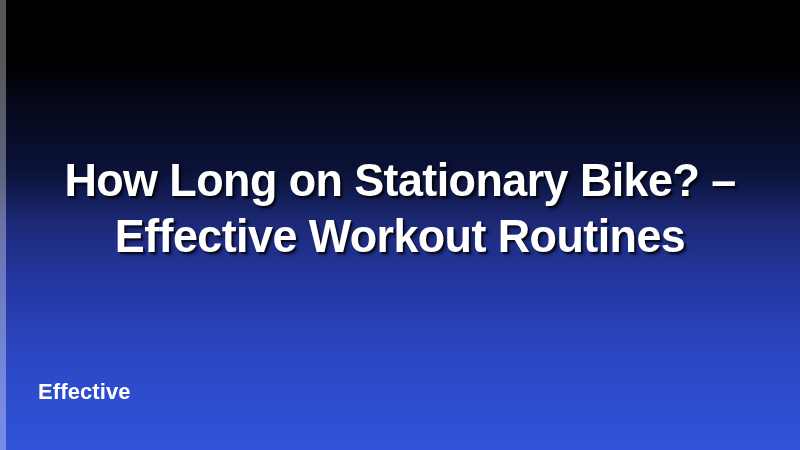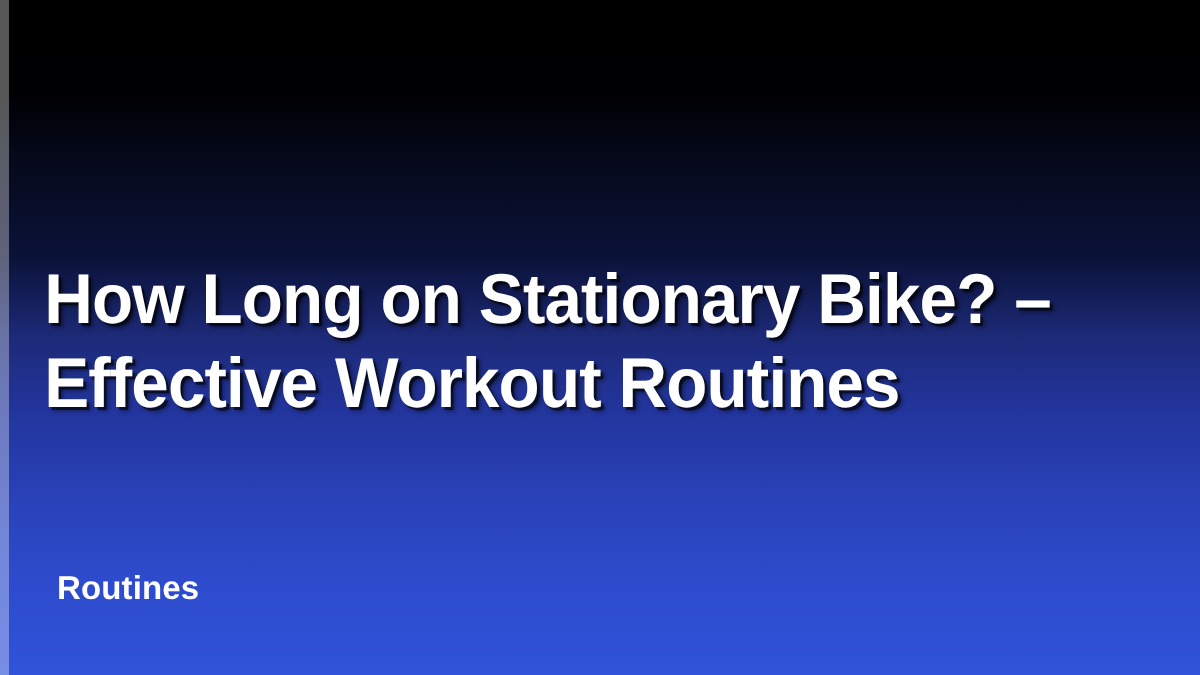--- a/index.html
+++ b/index.html
@@ -39,22 +39,22 @@
     width: 6px;
     height: 450px;
     background: rgba(255, 255, 255, 0.34);
     pointer-events: none;
   }
 
   #title-block {
     position: absolute;
     left: 0;
     right: 0;
-    top: 171px;
-    text-align: left;
+    top: 152px;
+    text-align: center;
     padding: 0 12px;
     box-sizing: border-box;
   }
 
   .title-line {
     display: block;
     color: #ffffff;
     font-family: "Liberation Sans", sans-serif;
     font-weight: bold;
     font-size: 47px;
@@ -86,15 +86,15 @@
 
 <div id="canvas">
 
   <div id="edge-strip"></div>
 
   <div id="title-block">
     <span class="title-line">How Long on Stationary Bike? –</span>
     <span class="title-line">Effective Workout Routines</span>
   </div>
 
-  <div id="brand">Routines</div>
+  <div id="brand">Effective</div>
 
 </div>
 
 </body></html>

